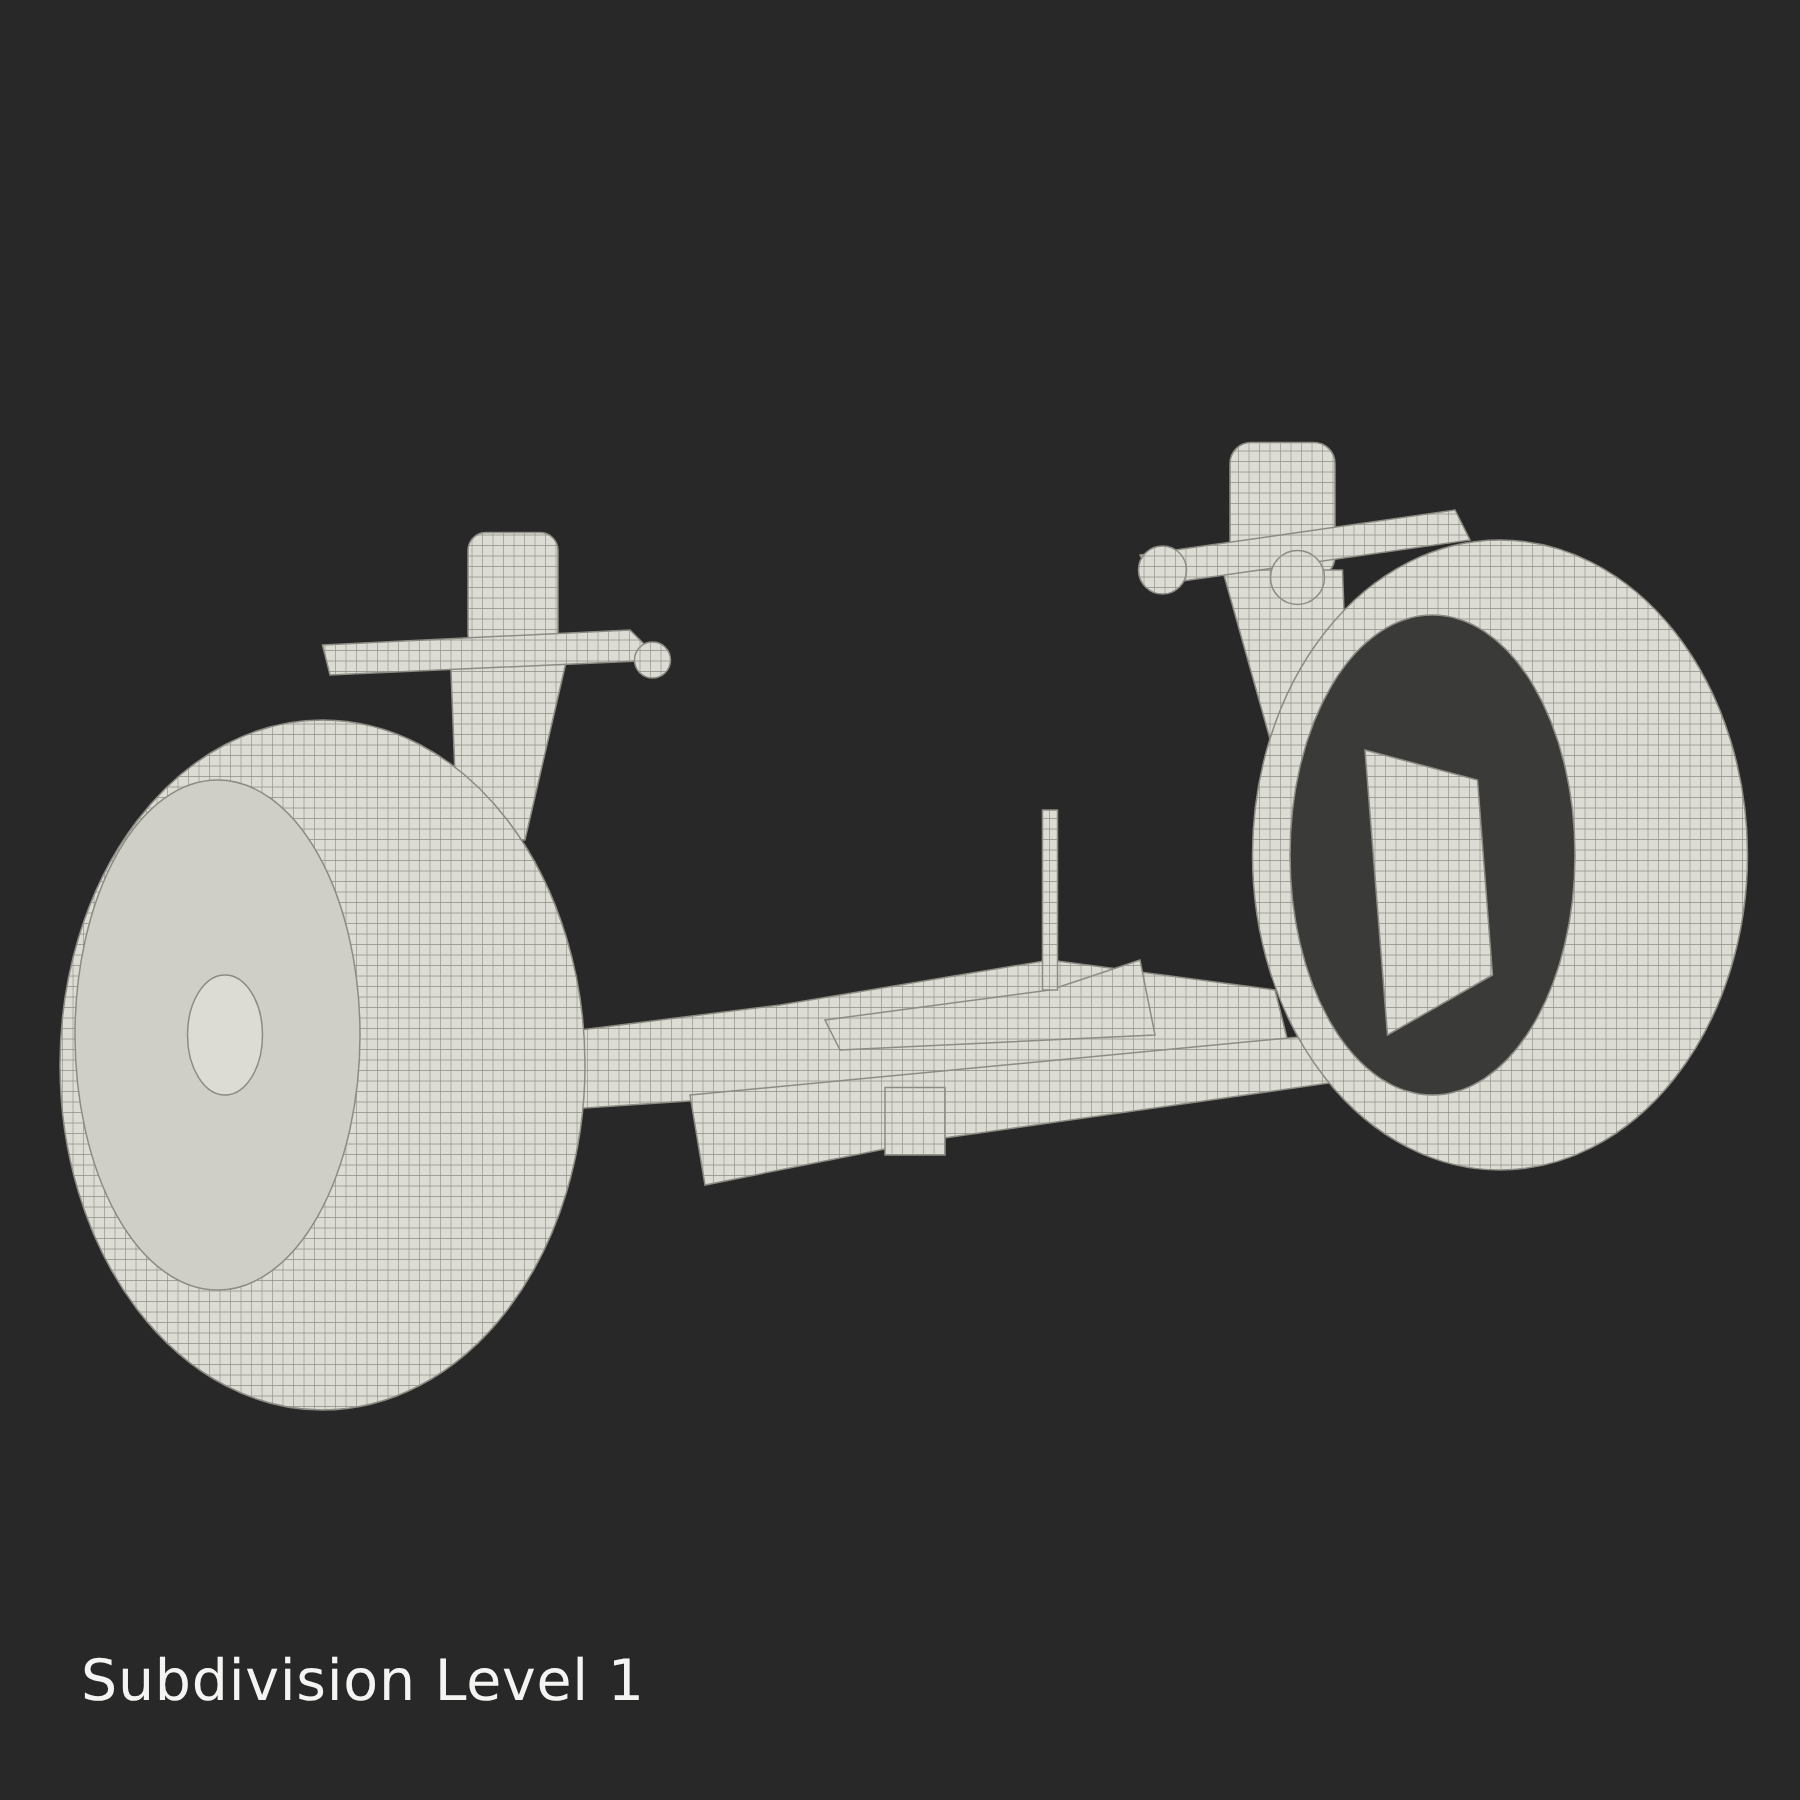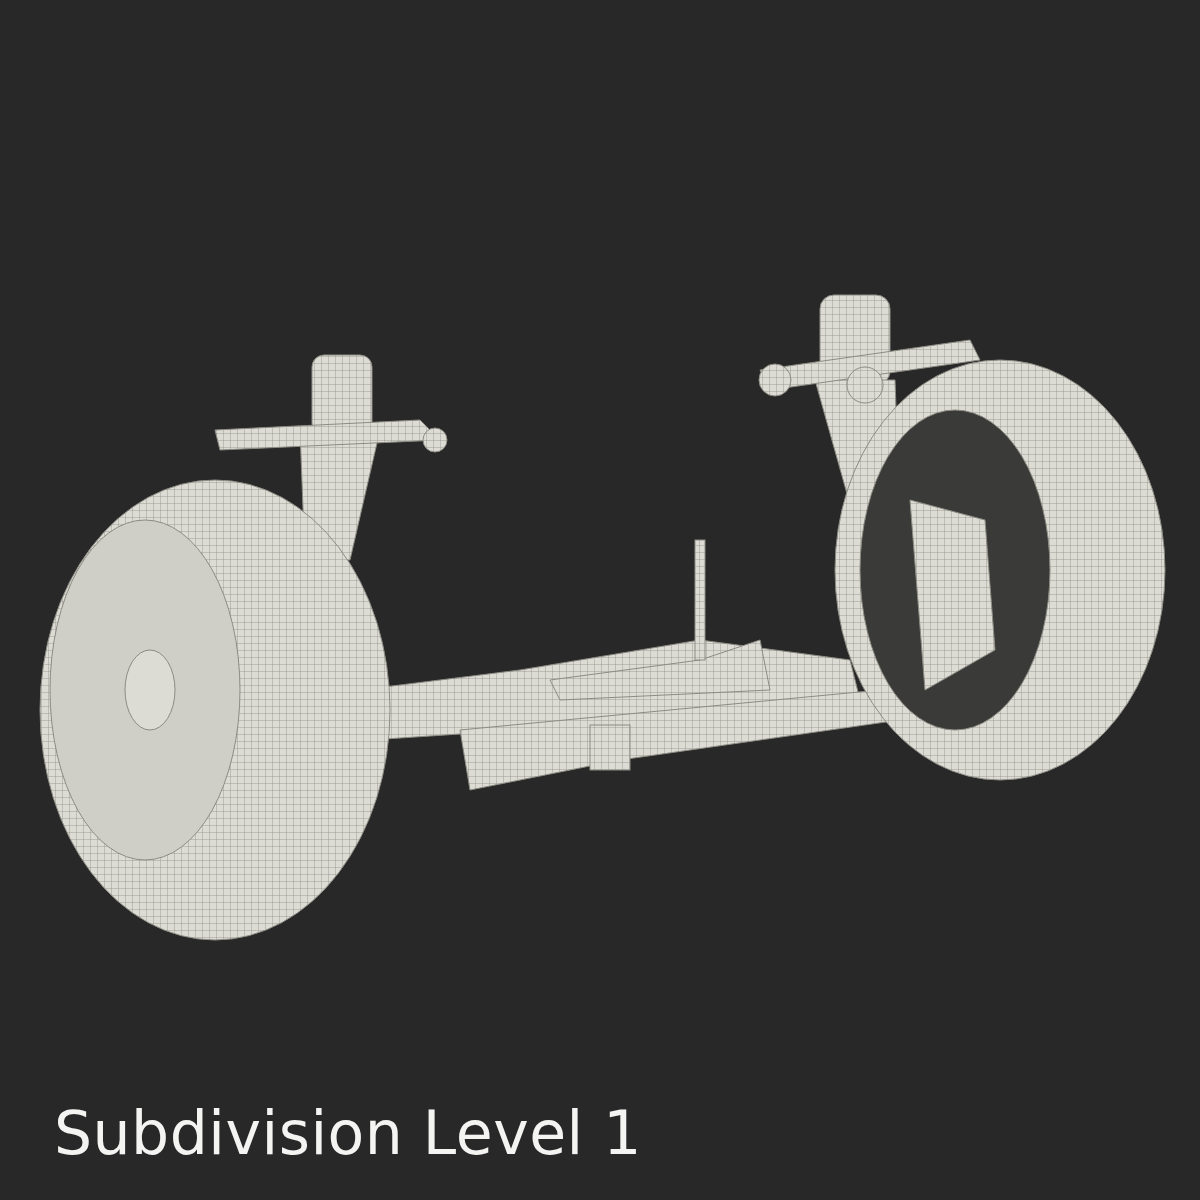--- a/index.html
+++ b/index.html
@@ -1,18 +1,18 @@
 <!DOCTYPE html>
 <html><head>
 <meta charset="utf-8">
 <style>
 html,body{margin:0;padding:0;}
 body{width:1200px;height:1200px;background:#282828;position:relative;overflow:hidden;font-family:"DejaVu Sans",sans-serif;}
 .scene{position:absolute;left:0;top:0;width:1200px;height:1200px;}
-.caption{position:absolute;left:54px;top:1098px;font-size:60px;color:#f4f4f2;letter-spacing:0.5px;}
+.caption{position:absolute;left:54px;top:1098px;font-size:38px;color:#f4f4f2;letter-spacing:0.5px;}
 </style>
 </head>
 <body>
 
 <svg class="scene" viewBox="0 0 1200 1200">
   <defs>
     <pattern id="grid" width="7" height="7" patternUnits="userSpaceOnUse">
       <rect width="7" height="7" fill="#dcdcd4"></rect>
       <path d="M7 0V7M0 7H7" stroke="#8c8c84" stroke-width="0.8"></path>
     </pattern>

